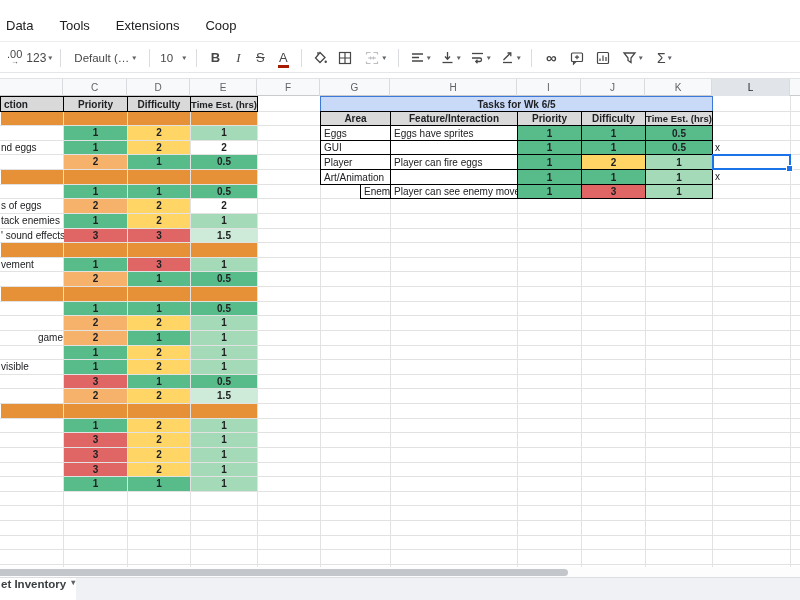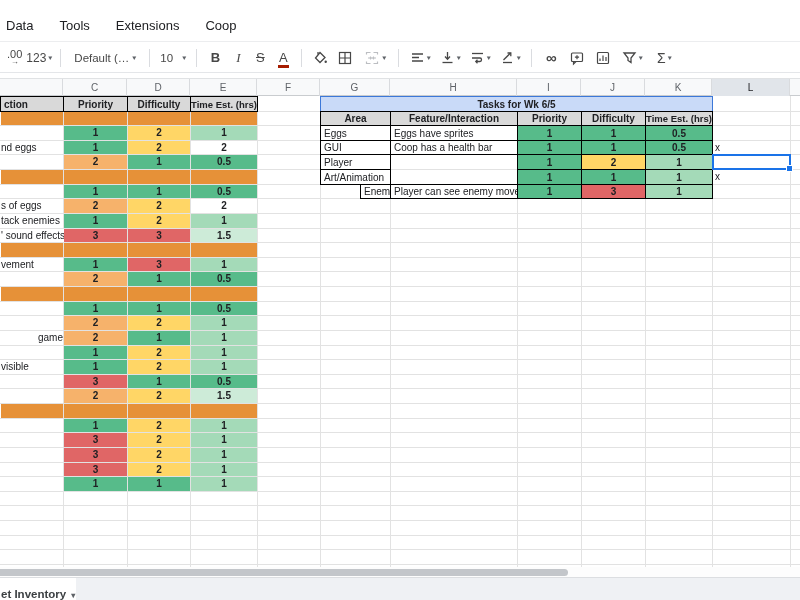--- a/index.html
+++ b/index.html
@@ -41,21 +41,21 @@
   .cell{position:absolute;box-sizing:border-box;font-size:10px;overflow:hidden;white-space:nowrap;}
   .val{font-weight:700;text-align:center;}
   .bcell{position:absolute;box-sizing:border-box;border:1px solid #000;font-size:10px;overflow:hidden;
          white-space:nowrap;display:flex;align-items:center;z-index:2;}
   .selcell{position:absolute;box-sizing:border-box;border:2px solid #1a73e8;z-index:4;background:transparent;}
   .fillhandle{position:absolute;width:7px;height:7px;background:#1a73e8;border:1px solid #fff;box-sizing:border-box;z-index:5;}
   
   .hscroll-track{position:absolute;left:0;top:567px;width:800px;height:10px;background:#fdfdfd;}
   .hscroll-thumb{position:absolute;left:-10px;top:569px;width:578px;height:7px;background:#c3c6ca;border-radius:4px;}
   .tabbar{position:absolute;left:0;top:577px;width:800px;height:23px;background:#eff1f4;border-top:1px solid #dcdee1;box-sizing:border-box;}
-  .activetab{position:absolute;left:0;top:0;width:76px;height:22px;background:#fff;display:flex;align-items:flex-end;
+  .activetab{position:absolute;left:0;top:0;width:76px;height:22px;background:#fff;display:flex;align-items:flex-start;
              font-size:11.5px;font-weight:700;color:#3c4043;padding-left:1px;box-sizing:border-box;}
   .tab-caret{font-size:8px;color:#5f6368;margin-left:5px;}
   svg{display:block;}
 </style>
 </head>
 <body>
 
 <div class="app">
 
   <div class="menubar">
@@ -339,26 +339,26 @@
       <div class="bcell" style="left: 390px; top: 15px; width: 128px; height: 15px; background: rgb(217, 217, 217); justify-content: center; font-weight: 700; padding-left: 0px; border-color: rgb(0, 0, 0); font-size: 10px;">Feature/Interaction</div>
       <div class="bcell" style="left: 517px; top: 15px; width: 65px; height: 15px; background: rgb(217, 217, 217); justify-content: center; font-weight: 700; padding-left: 0px; border-color: rgb(0, 0, 0); font-size: 10px;">Priority</div>
       <div class="bcell" style="left: 581px; top: 15px; width: 65px; height: 15px; background: rgb(217, 217, 217); justify-content: center; font-weight: 700; padding-left: 0px; border-color: rgb(0, 0, 0); font-size: 10px;">Difficulty</div>
       <div class="bcell" style="left: 645px; top: 15px; width: 68px; height: 15px; background: rgb(217, 217, 217); justify-content: center; font-weight: 700; padding-left: 0px; border-color: rgb(0, 0, 0); font-size: 9.5px;">Time Est. (hrs)</div>
       <div class="bcell" style="left: 320px; top: 29px; width: 71px; height: 16px; background: rgb(255, 255, 255); justify-content: flex-start; font-weight: 400; padding-left: 3px; border-color: rgb(0, 0, 0); font-size: 10px;">Eggs</div>
       <div class="bcell" style="left: 390px; top: 29px; width: 128px; height: 16px; background: rgb(255, 255, 255); justify-content: flex-start; font-weight: 400; padding-left: 3px; border-color: rgb(0, 0, 0); font-size: 10px;">Eggs have sprites</div>
       <div class="bcell" style="left: 517px; top: 29px; width: 65px; height: 16px; background: rgb(87, 187, 138); justify-content: center; font-weight: 700; padding-left: 0px; border-color: rgb(0, 0, 0); font-size: 10px;">1</div>
       <div class="bcell" style="left: 581px; top: 29px; width: 65px; height: 16px; background: rgb(87, 187, 138); justify-content: center; font-weight: 700; padding-left: 0px; border-color: rgb(0, 0, 0); font-size: 10px;">1</div>
       <div class="bcell" style="left: 645px; top: 29px; width: 68px; height: 16px; background: rgb(87, 187, 138); justify-content: center; font-weight: 700; padding-left: 0px; border-color: rgb(0, 0, 0); font-size: 10px;">0.5</div>
       <div class="bcell" style="left: 320px; top: 44px; width: 71px; height: 15px; background: rgb(255, 255, 255); justify-content: flex-start; font-weight: 400; padding-left: 3px; border-color: rgb(0, 0, 0); font-size: 10px;">GUI</div>
-      <div class="bcell" style="left: 390px; top: 44px; width: 128px; height: 15px; background: rgb(255, 255, 255); justify-content: flex-start; font-weight: 400; padding-left: 3px; border-color: rgb(0, 0, 0); font-size: 10px;">Coop has a health bar</div>
       <div class="bcell" style="left: 517px; top: 44px; width: 65px; height: 15px; background: rgb(87, 187, 138); justify-content: center; font-weight: 700; padding-left: 0px; border-color: rgb(0, 0, 0); font-size: 10px;">1</div>
       <div class="bcell" style="left: 581px; top: 44px; width: 65px; height: 15px; background: rgb(87, 187, 138); justify-content: center; font-weight: 700; padding-left: 0px; border-color: rgb(0, 0, 0); font-size: 10px;">1</div>
       <div class="bcell" style="left: 645px; top: 44px; width: 68px; height: 15px; background: rgb(87, 187, 138); justify-content: center; font-weight: 700; padding-left: 0px; border-color: rgb(0, 0, 0); font-size: 10px;">0.5</div>
       <div class="cell" style="left: 713px; top: 45px; width: 77px; height: 13px; background: transparent; line-height: 13px; text-align: left; font-weight: 400; padding-left: 2px; z-index: 1;">x</div>
       <div class="bcell" style="left: 320px; top: 58px; width: 71px; height: 16px; background: rgb(255, 255, 255); justify-content: flex-start; font-weight: 400; padding-left: 3px; border-color: rgb(0, 0, 0); font-size: 10px;">Player</div>
+      <div class="bcell" style="left: 390px; top: 58px; width: 128px; height: 16px; background: rgb(255, 255, 255); justify-content: flex-start; font-weight: 400; padding-left: 3px; border-color: rgb(0, 0, 0); font-size: 10px;">Player can fire eggs</div>
       <div class="bcell" style="left: 517px; top: 58px; width: 65px; height: 16px; background: rgb(87, 187, 138); justify-content: center; font-weight: 700; padding-left: 0px; border-color: rgb(0, 0, 0); font-size: 10px;">1</div>
       <div class="bcell" style="left: 581px; top: 58px; width: 65px; height: 16px; background: rgb(255, 214, 102); justify-content: center; font-weight: 700; padding-left: 0px; border-color: rgb(0, 0, 0); font-size: 10px;">2</div>
       <div class="bcell" style="left: 645px; top: 58px; width: 68px; height: 16px; background: rgb(164, 218, 184); justify-content: center; font-weight: 700; padding-left: 0px; border-color: rgb(0, 0, 0); font-size: 10px;">1</div>
       <div class="selcell" style="left: 712px; top: 58px; width: 79px; height: 16px;"></div>
       <div class="fillhandle" style="left: 786px; top: 69px;"></div>
       <div class="bcell" style="left: 320px; top: 73px; width: 71px; height: 16px; background: rgb(255, 255, 255); justify-content: flex-start; font-weight: 400; padding-left: 3px; border-color: rgb(0, 0, 0); font-size: 10px;">Art/Animation</div>
       <div class="bcell" style="left: 517px; top: 73px; width: 65px; height: 16px; background: rgb(87, 187, 138); justify-content: center; font-weight: 700; padding-left: 0px; border-color: rgb(0, 0, 0); font-size: 10px;">1</div>
       <div class="bcell" style="left: 581px; top: 73px; width: 65px; height: 16px; background: rgb(87, 187, 138); justify-content: center; font-weight: 700; padding-left: 0px; border-color: rgb(0, 0, 0); font-size: 10px;">1</div>
       <div class="bcell" style="left: 645px; top: 73px; width: 68px; height: 16px; background: rgb(164, 218, 184); justify-content: center; font-weight: 700; padding-left: 0px; border-color: rgb(0, 0, 0); font-size: 10px;">1</div>
       <div class="cell" style="left: 713px; top: 74px; width: 77px; height: 14px; background: transparent; line-height: 14px; text-align: left; font-weight: 400; padding-left: 2px; z-index: 1;">x</div>

